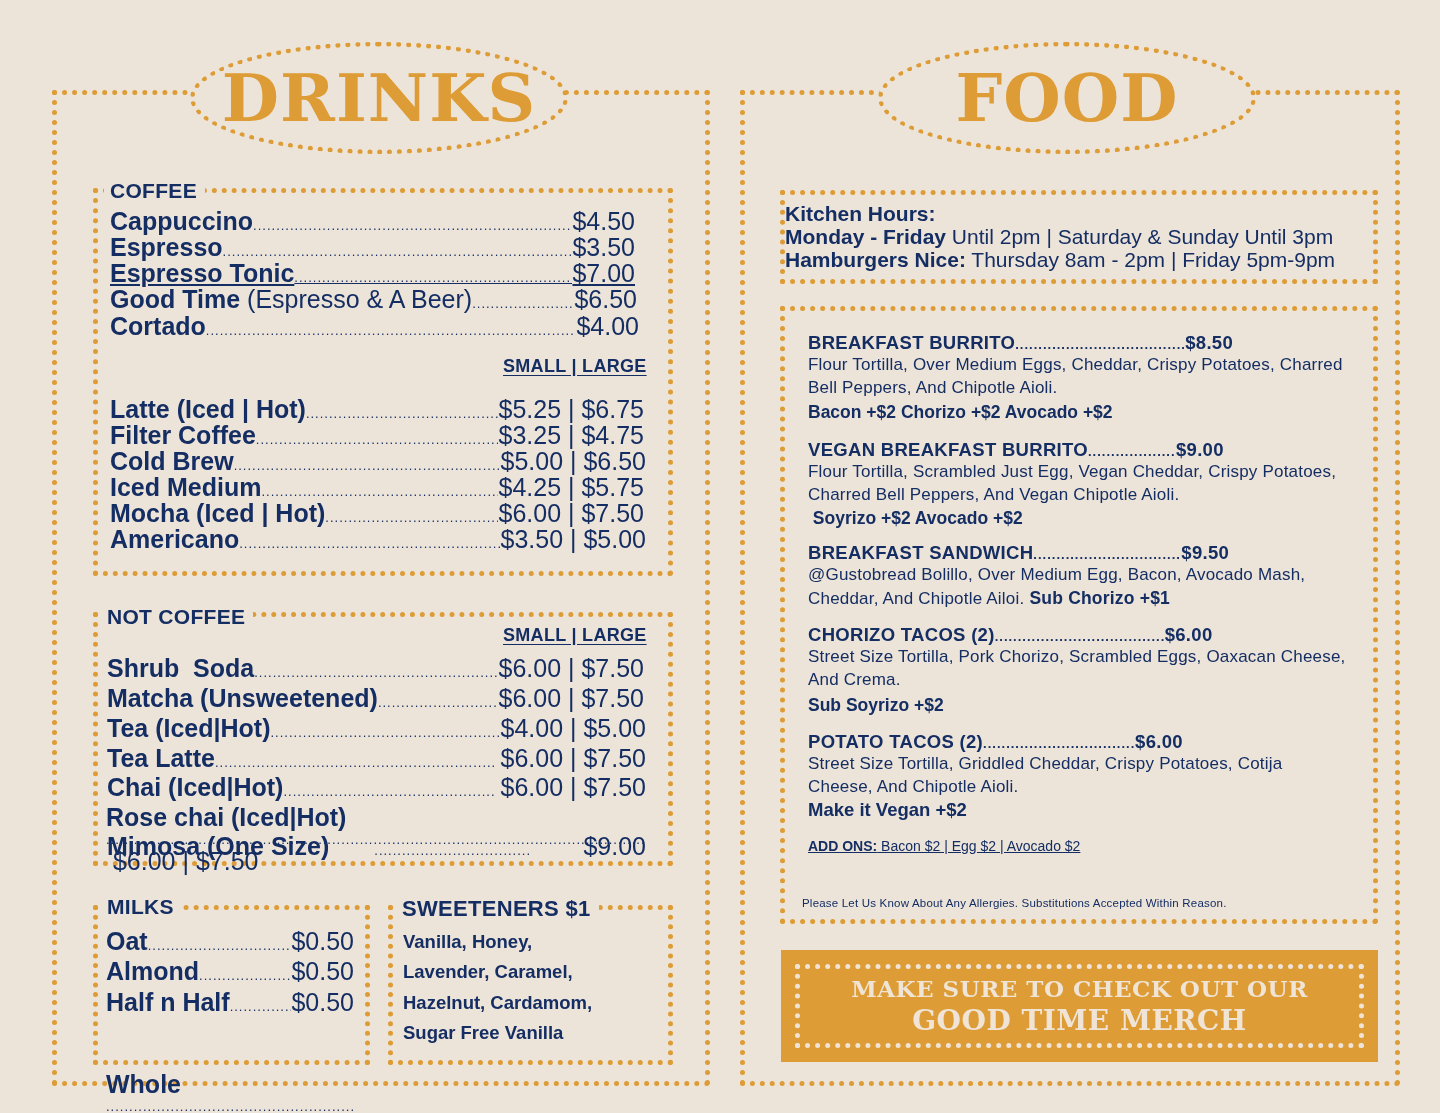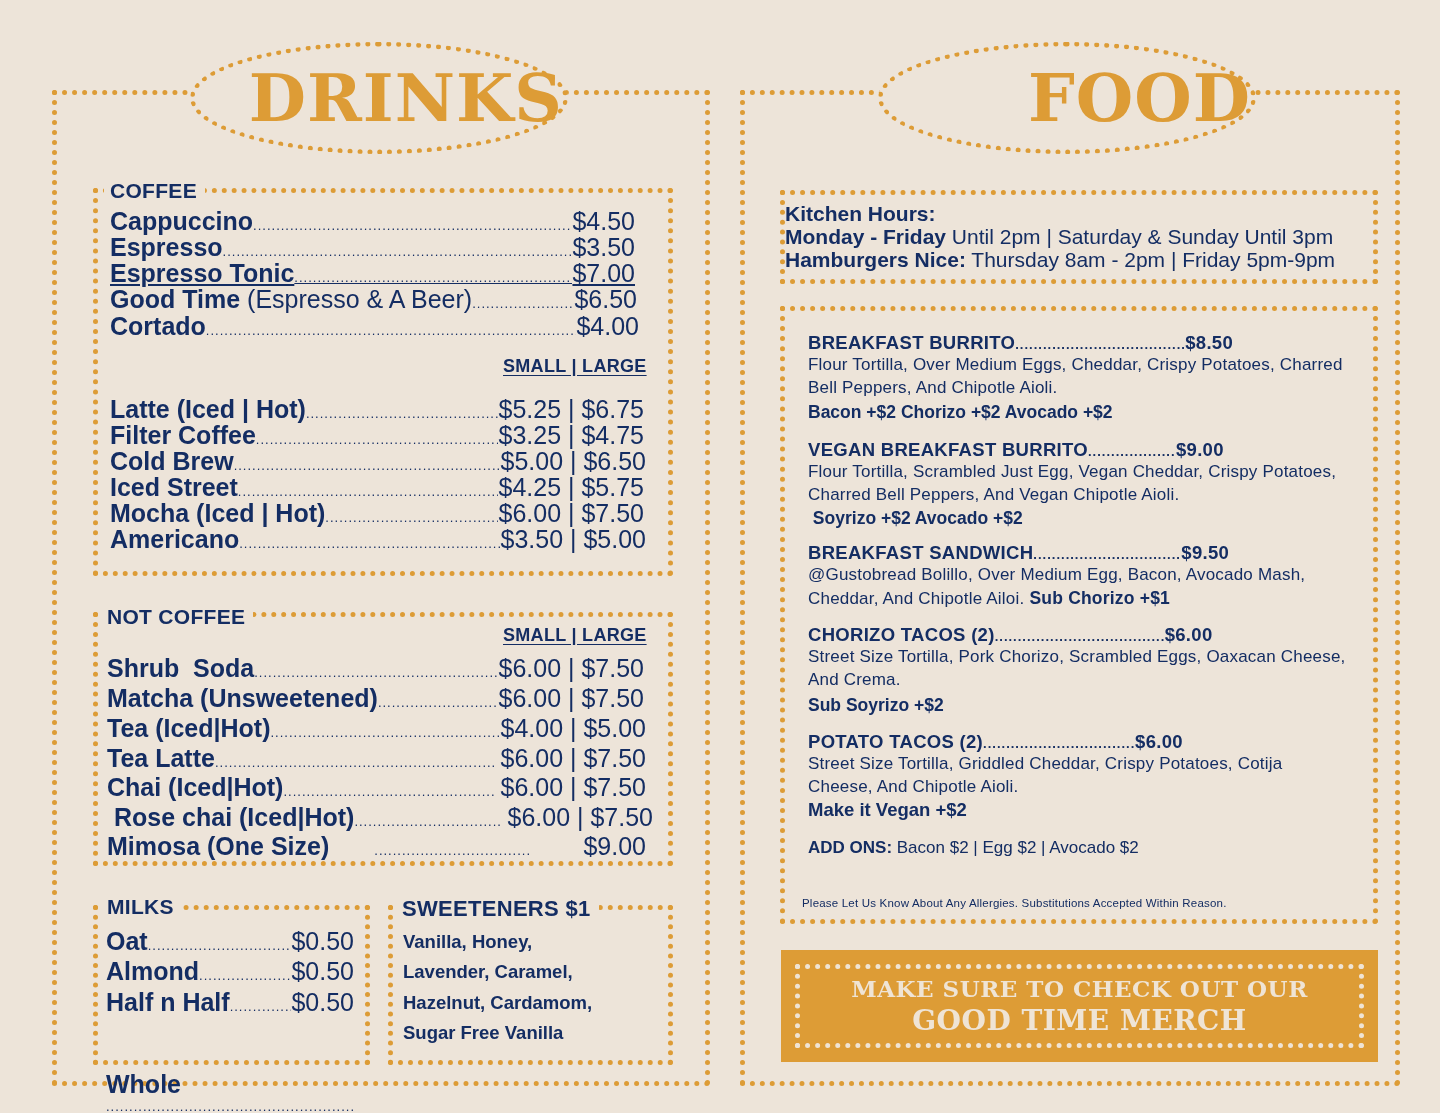--- a/index.html
+++ b/index.html
@@ -1,21 +1,21 @@
 <!DOCTYPE html>
 <html><head>
 <meta charset="utf-8">
 <style>
   * { box-sizing: border-box; margin: 0; padding: 0; }
   html, body { width: 1440px; height: 1113px; background: #ede4d9; overflow: hidden; }
   body { position: relative; font-family: "Liberation Sans", sans-serif; color: #142d63; }
   .frame { position: absolute; border: 5px dotted #dd9c36; }
   .oval {
     position: absolute; border: 5px dotted #dd9c36; border-radius: 50%;
-    background: #ede4d9; display: flex; align-items: center; justify-content: flex-end;
+    background: #ede4d9; display: flex; align-items: center; justify-content: center;
   }
   .oval-title {
     font-family: "DejaVu Serif", serif; font-weight: bold; color: #dd9c36;
     font-size: 66px; letter-spacing: 1px; line-height: 1;
   }
   .box { position: absolute; border: 5px dotted #dd9c36; }
   .box-heading {
     position: absolute; background: #ede4d9; font-weight: bold; font-size: 21px;
     padding: 0 8px 0 6px; line-height: 24px; letter-spacing: 0.3px;
   }
@@ -33,21 +33,21 @@
 
   .hours { position: absolute; text-align: left; font-size: 21px; line-height: 23px; }
   .hours b { font-weight: bold; }
 
   .food-item { position: absolute; left: 808px; width: 560px; }
   .food-title { display: flex; align-items: baseline; font-weight: bold; font-size: 18.5px; white-space: nowrap; letter-spacing: 0.3px; }
   .food-title .leader { overflow: hidden; letter-spacing: 1px; font-size: 13px; }
   .food-title .leader::after { content: "....................................................................................................................."; }
   .food-desc { font-size: 17px; line-height: 22.5px; letter-spacing: 0.2px; }
   .food-extra { font-size: 17.5px; font-weight: bold; line-height: 24px; }
-  .addons { position: absolute; left: 808px; top: 838px; font-size: 17px; white-space: nowrap; }
+  .addons { position: absolute; left: 808px; top: 838px; font-size: 14px; white-space: nowrap; text-decoration: underline; }
   .addons b { font-weight: bold; }
   .allergy { position: absolute; left: 802px; top: 897px; font-size: 11.5px; letter-spacing: 0.2px; white-space: nowrap; }
 
   .merch {
     position: absolute; left: 781px; top: 950px; width: 597px; height: 112px;
     background: #dd9c36;
   }
   .merch-inner {
     position: absolute; left: 14px; top: 14px; right: 14px; bottom: 14px;
     border: 5px dotted #efe4d5; display: flex; flex-direction: column;
@@ -105,21 +105,21 @@
   <span class="name">Filter Coffee</span>
     <span class="leader"></span>
     <span class="price">$3.25 | $4.75</span>
 </div>
 <div class="row" style="left:110px; top:447px; width:536px;">
   <span class="name">Cold Brew</span>
     <span class="leader"></span>
     <span class="price">$5.00 | $6.50</span>
 </div>
 <div class="row" style="left:110px; top:473px; width:534px;">
-  <span class="name">Iced Street</span>
+  <span class="name">Iced Medium</span>
     <span class="leader"></span>
     <span class="price">$4.25 | $5.75</span>
 </div>
 <div class="row" style="left:110px; top:499px; width:534px;">
   <span class="name">Mocha (Iced | Hot)</span>
     <span class="leader"></span>
     <span class="price">$6.00 | $7.50</span>
 </div>
 <div class="row" style="left:110px; top:525px; width:536px;">
   <span class="name">Americano</span>
@@ -149,21 +149,21 @@
 <div class="row" style="left:107px; top:744px; width:539px;">
   <span class="name">Tea Latte</span>
     <span class="leader"></span>
     <span class="price" style="white-space:pre;"> $6.00 | $7.50</span>
 </div>
 <div class="row" style="left:107px; top:773px; width:539px;">
   <span class="name">Chai (Iced|Hot)</span>
     <span class="leader"></span>
     <span class="price" style="white-space:pre;"> $6.00 | $7.50</span>
 </div>
-<div class="row" style="left:114px; top:803px; width:539px;">
+<div class="row" style="left:106px; top:803px; width:539px;flex-direction:column;">
   <span class="name">Rose chai (Iced|Hot)</span>
     <span class="leader"></span>
     <span class="price" style="white-space:pre;"> $6.00 | $7.50</span>
 </div>
 <div class="row" style="left:107px; top:832px; width:539px;gap:45px;">
   <span class="name">Mimosa (One Size)</span>
     <span class="leader"></span>
     <span class="price" style="white-space:pre;"> $9.00</span>
 </div>
 

